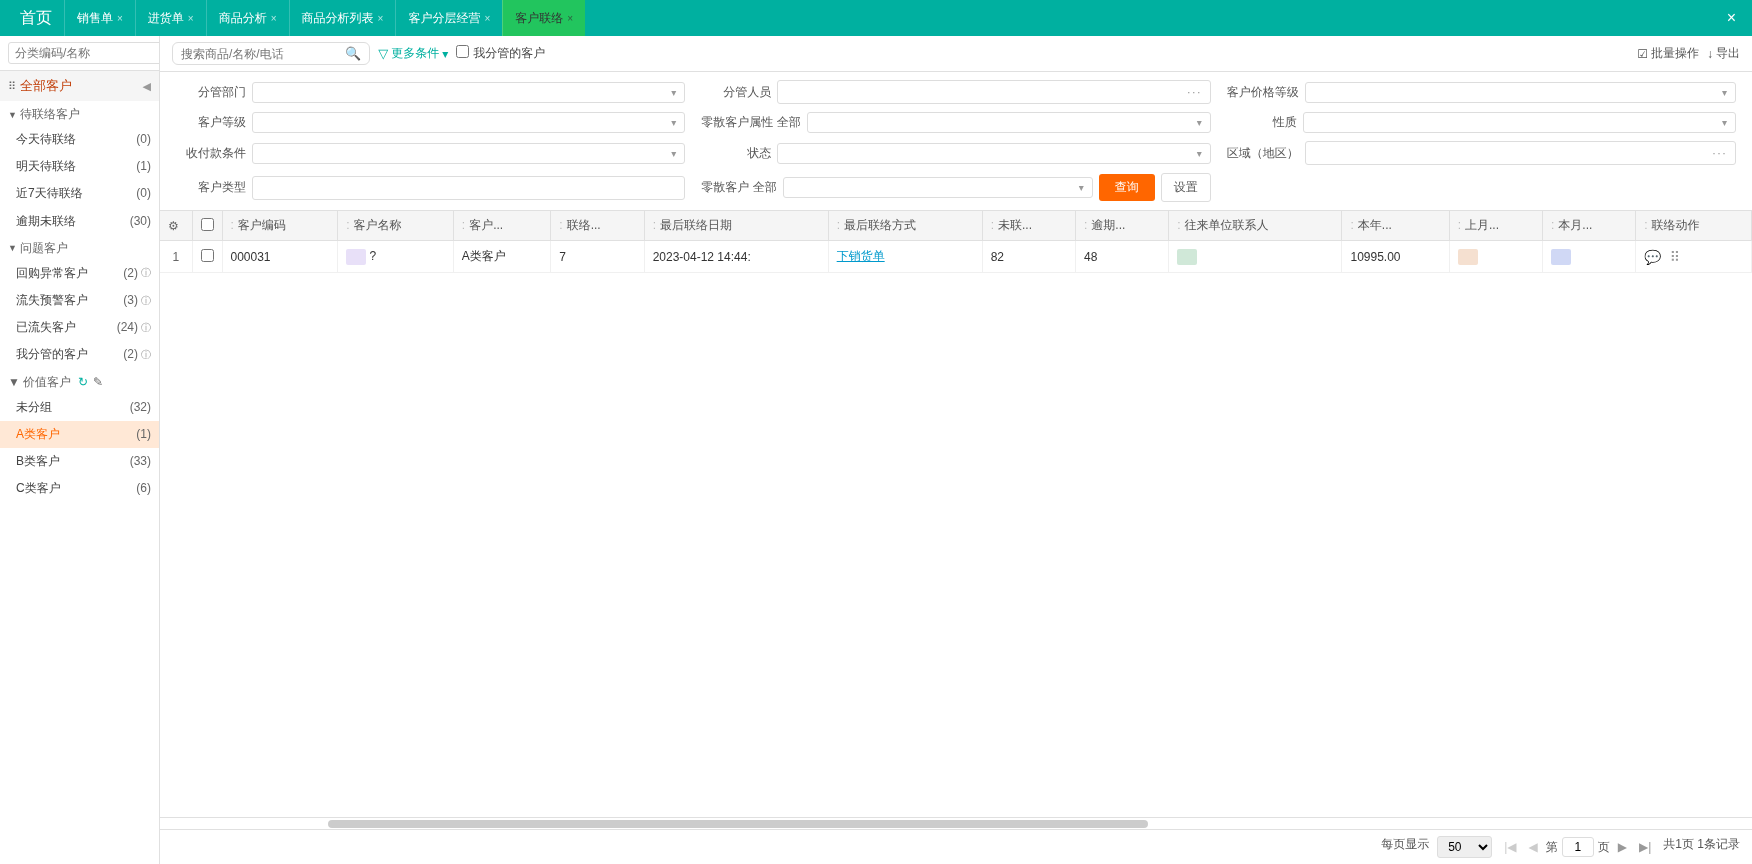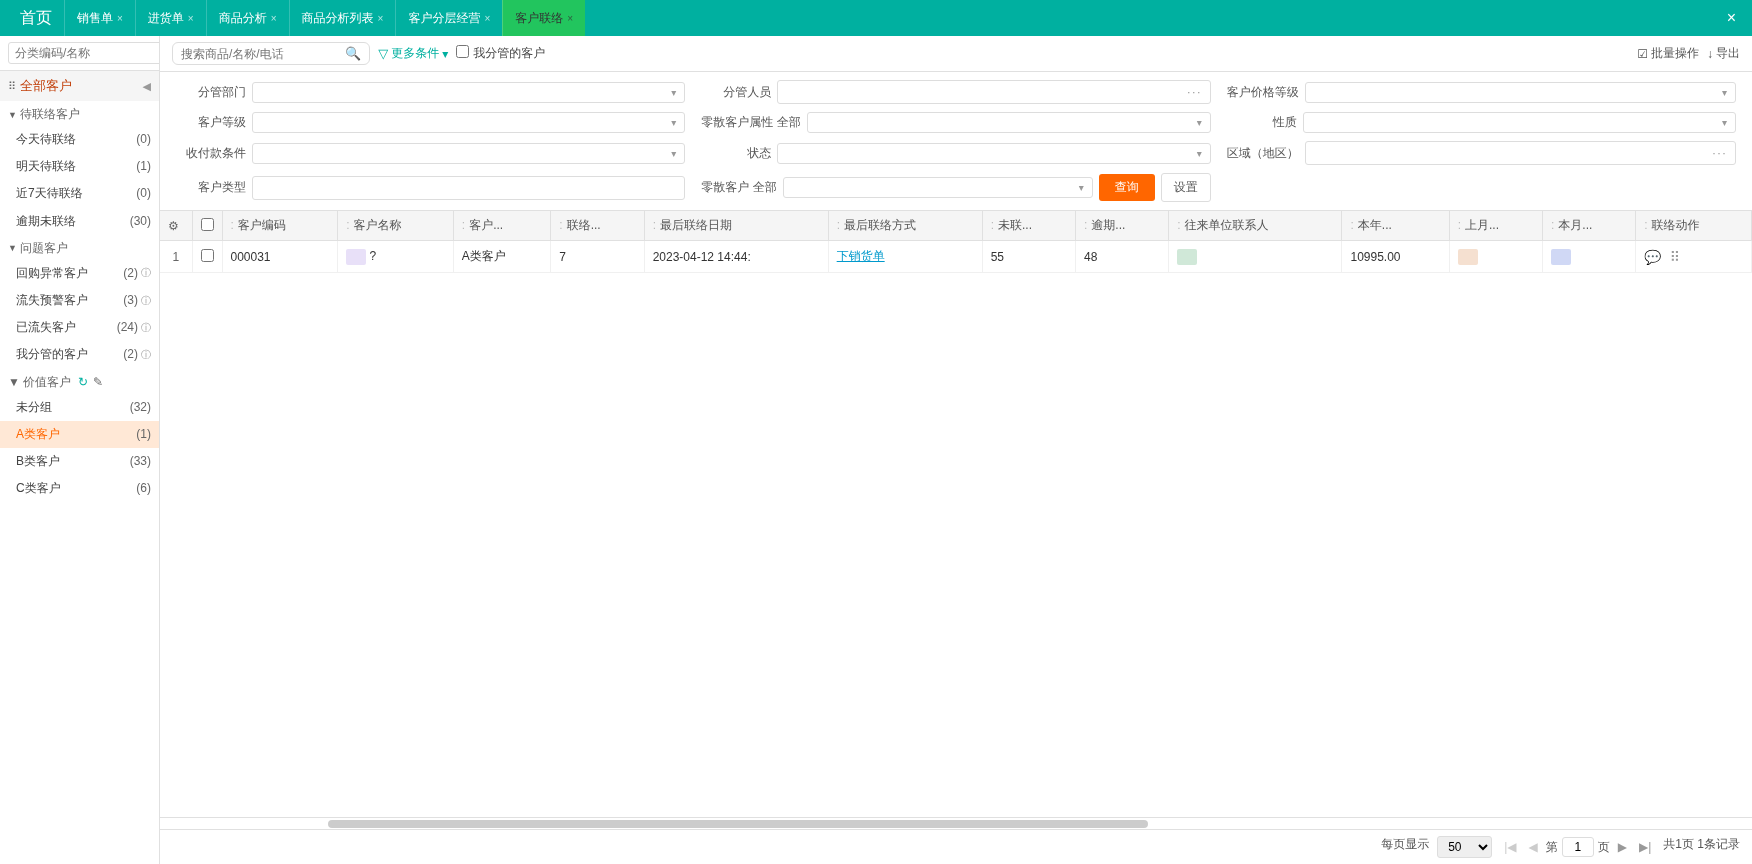--- a/index.html
+++ b/index.html
@@ -465,21 +465,21 @@
             <td>
               <span class="colored-block"></span>
               <span>?</span>
             </td>
             <td>A类客户</td>
             <td>7</td>
             <td>2023-04-12 14:44:</td>
             <td>
               <span class="table-link">下销货单</span>
             </td>
-            <td>55</td>
+            <td>82</td>
             <td>48</td>
             <td>
               <span class="colored-block" style="background:#d0e8d8;"></span>
             </td>
             <td>10995.00</td>
             <td>
               <span class="colored-block" style="background:#f5e0d0;"></span>
             </td>
             <td>
               <span class="colored-block" style="background:#d0d8f5;"></span>

